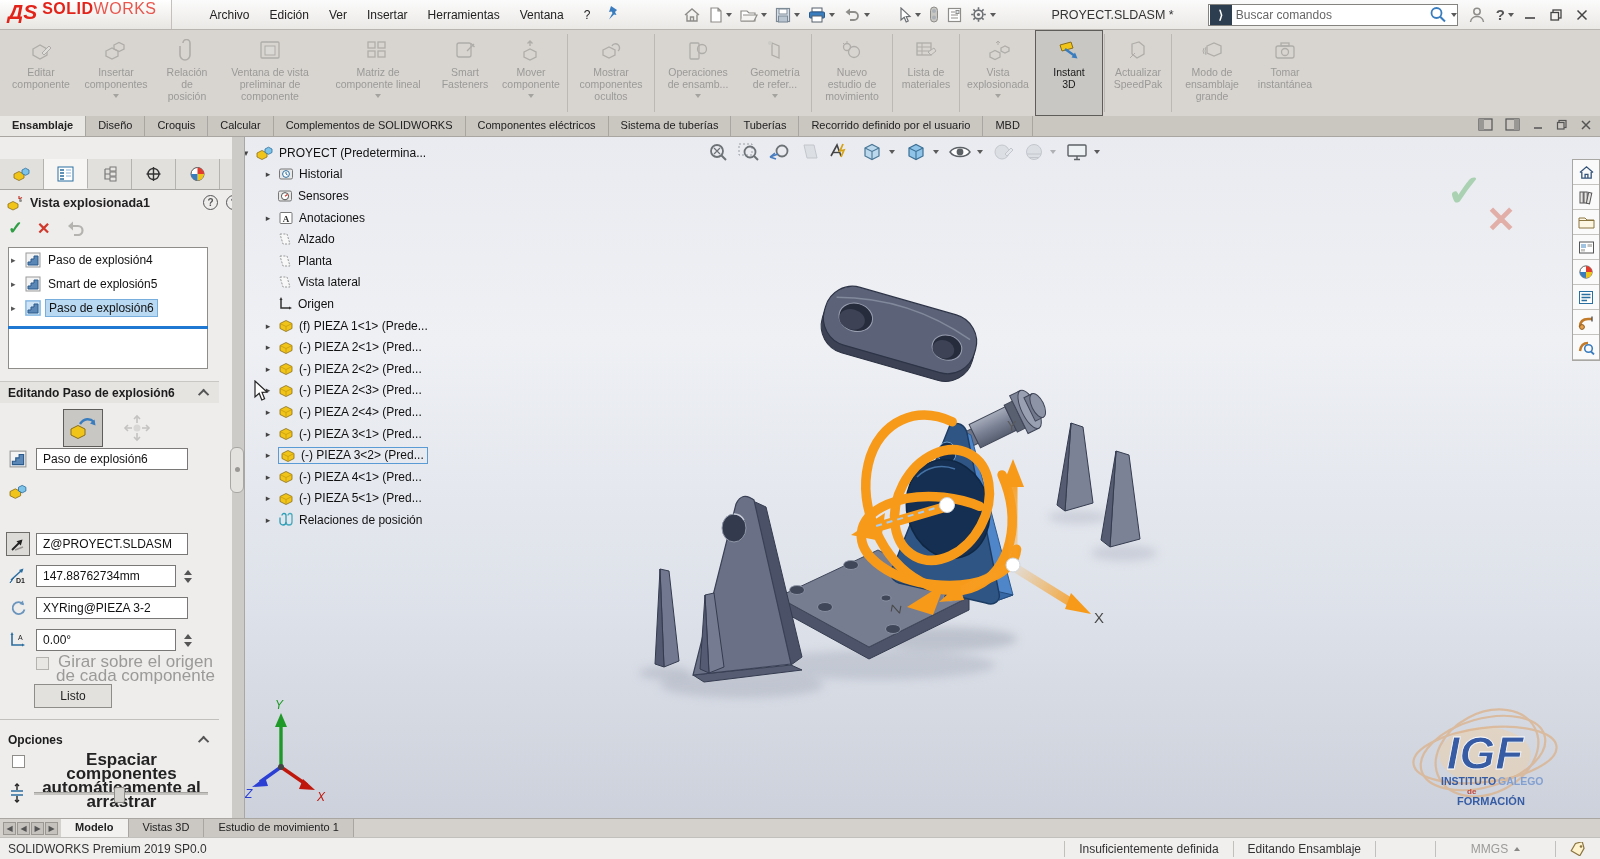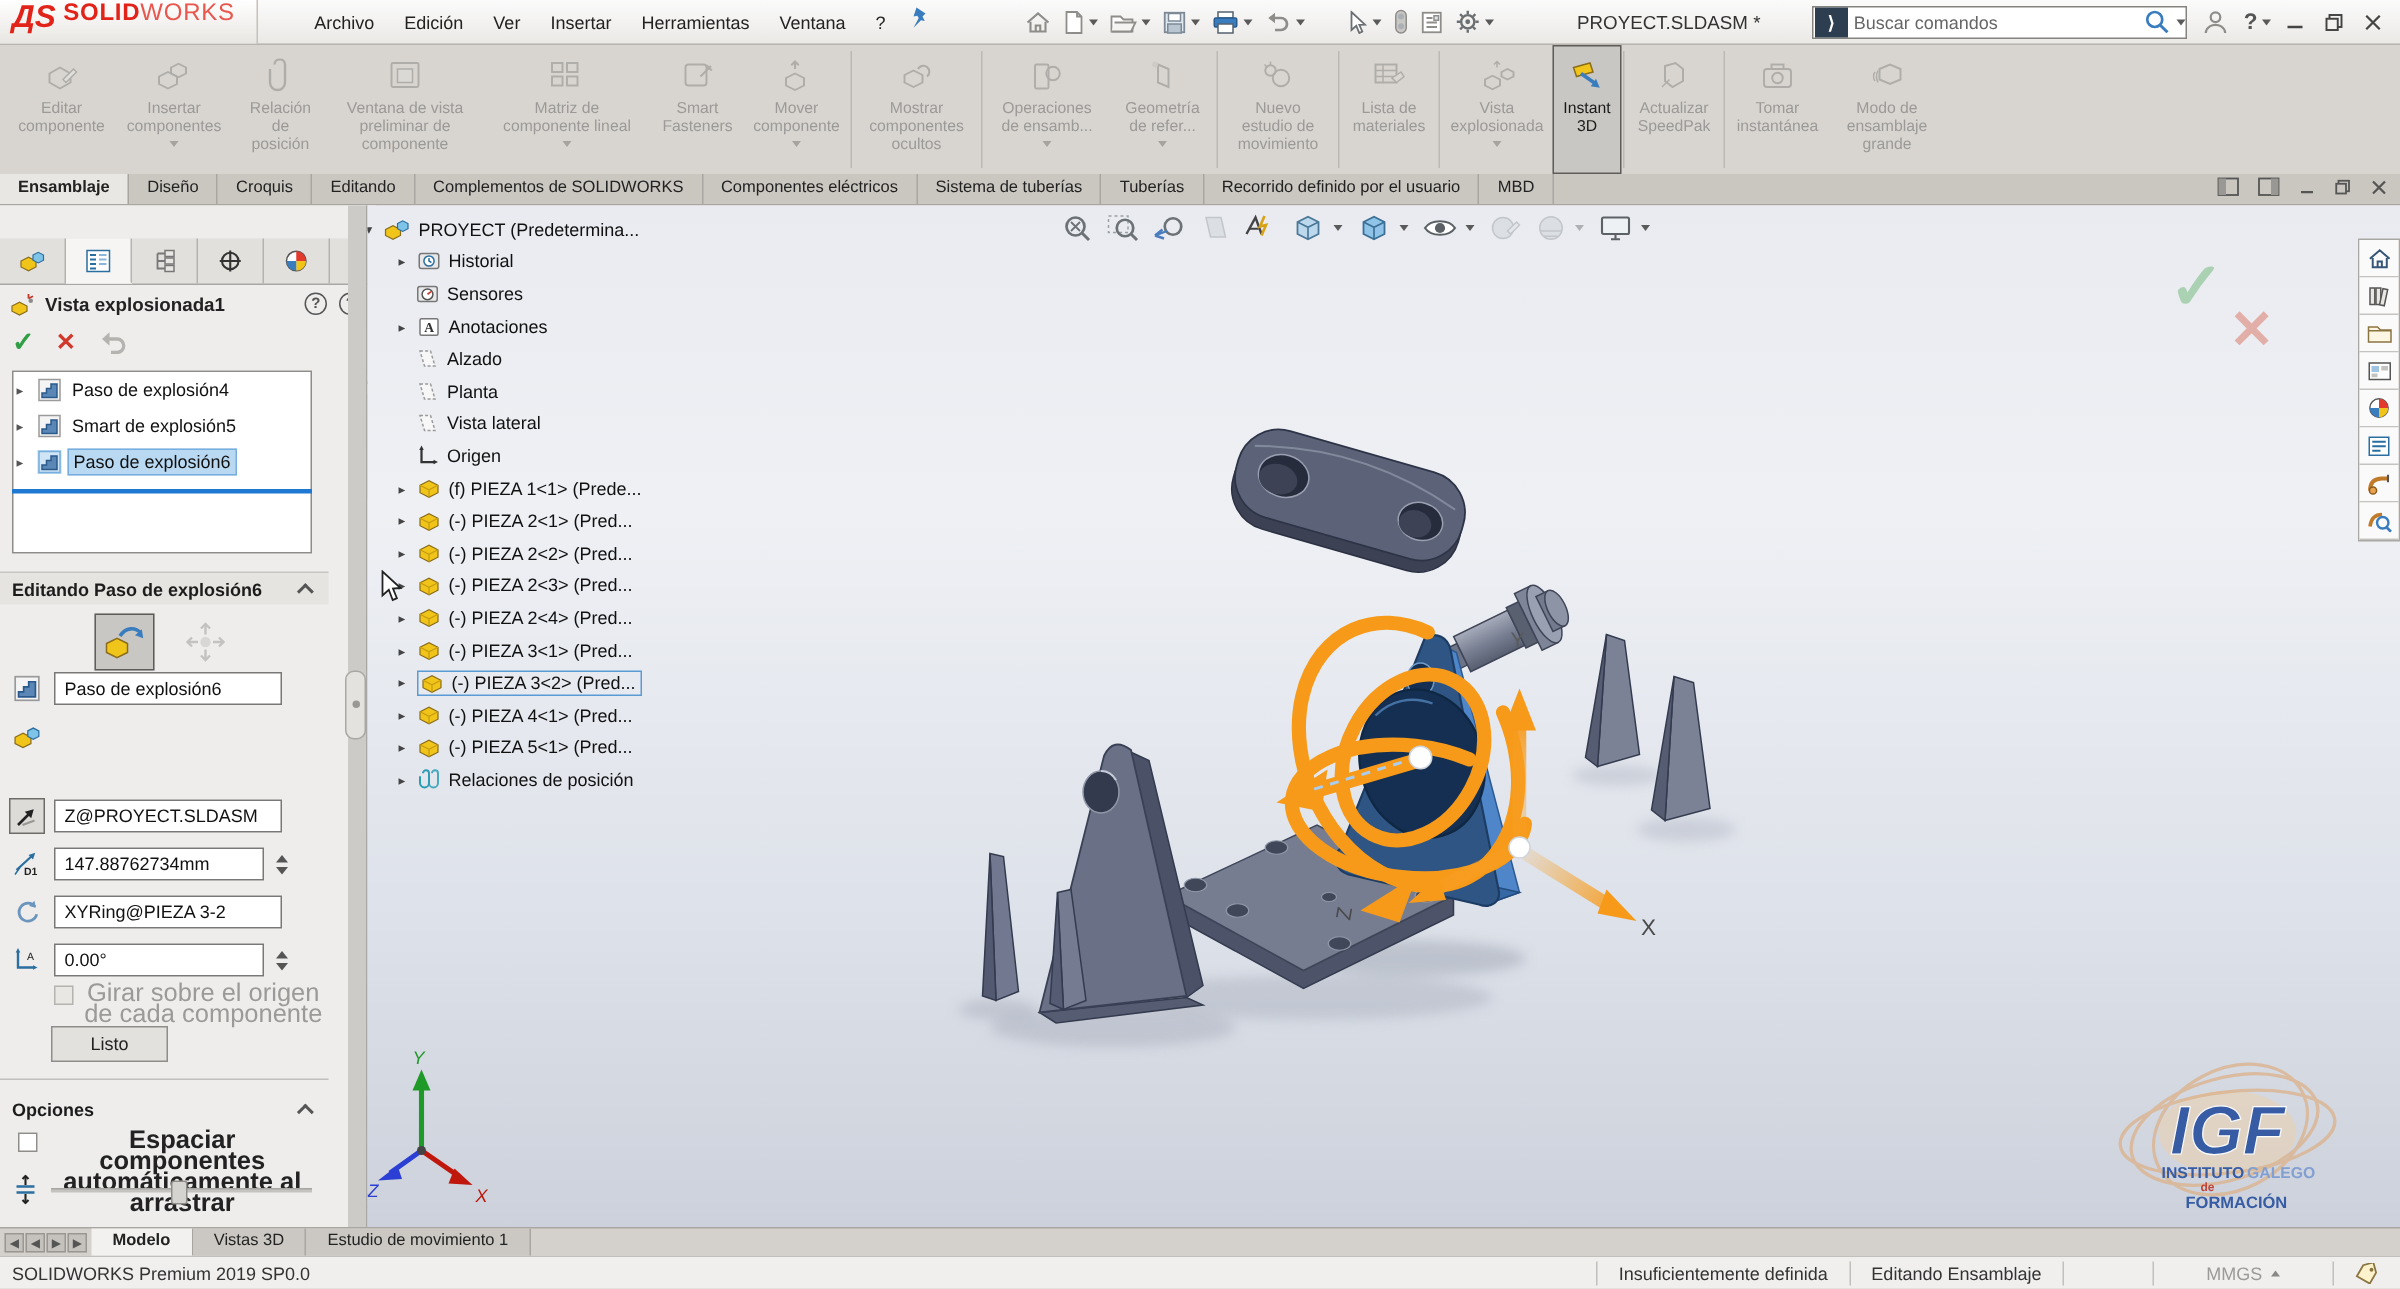--- a/index.html
+++ b/index.html
@@ -423,21 +423,21 @@
           <svg width="24" height="24" viewBox="0 0 24 24">
             <path d="M4,14 L9,11.5 L14,14 L14,18 L9,20.5 L4,18 Z" class="ric"></path>
             <path d="M15,9 L19,7 L23,9 L23,12 L19,14 L15,12 Z" class="ric"></path>
             <path d="M12,6 L12,2 M10,4 L12,2 L14,4" stroke="#8f8d8a" fill="none"></path>
           </svg>
         </span>
         <span class="rlabel">Vista
 explosionada</span>
         <i class="rcaret"></i>
       </div>
-    <div class="rbtn active" style="width:46px">
+    <div class="rbtn active" style="width:68px">
         <span class="ricon">
           <svg width="24" height="24" viewBox="0 0 24 24">
             <path d="M3,6 L14,3 L16,9 L5,12 Z" fill="#f0c419" stroke="#8a6d1a"></path>
             <path d="M8,10 L18,17" stroke="#3a7dbf" stroke-width="2.4"></path>
             <path d="M14.5,18.5 L20.5,19.5 L18,13.5 Z" fill="#3a7dbf"></path>
           </svg>
         </span>
         <span class="rlabel">Instant
 3D</span>
       </div>
@@ -446,49 +446,49 @@
         <span class="ricon">
           <svg width="24" height="24" viewBox="0 0 24 24">
             <path d="M6,5 L13,3 L18,7 L18,15 L11,19 L6,15 Z" class="ric"></path>
             <path d="M4,19 L9,14" stroke="#8f8d8a"></path>
           </svg>
         </span>
         <span class="rlabel">Actualizar
 SpeedPak</span>
       </div>
     <i class="rsep"></i>
+    <div class="rbtn" style="width:78px">
+        <span class="ricon">
+          <svg width="24" height="24" viewBox="0 0 24 24">
+            <path d="M7,7 L14,4 L21,7 L21,14 L14,17 L7,14 Z" class="ric"></path>
+            <path d="M4,9 Q2,12 4,15 M6,8 Q4,12 6,16" stroke="#8f8d8a" fill="none"></path>
+          </svg>
+        </span>
+        <span class="rlabel">Modo de
+ensamblaje
+grande</span>
+      </div>
     <div class="rbtn" style="width:68px">
         <span class="ricon">
           <svg width="24" height="24" viewBox="0 0 24 24">
             <rect x="3" y="7" width="18" height="12" rx="2" class="ric"></rect>
             <circle cx="12" cy="13" r="3.5" class="ric"></circle>
             <rect x="8" y="4" width="8" height="3" class="ric"></rect>
           </svg>
         </span>
         <span class="rlabel">Tomar
 instantánea</span>
-      </div>
-    <div class="rbtn" style="width:78px">
-        <span class="ricon">
-          <svg width="24" height="24" viewBox="0 0 24 24">
-            <path d="M7,7 L14,4 L21,7 L21,14 L14,17 L7,14 Z" class="ric"></path>
-            <path d="M4,9 Q2,12 4,15 M6,8 Q4,12 6,16" stroke="#8f8d8a" fill="none"></path>
-          </svg>
-        </span>
-        <span class="rlabel">Modo de
-ensamblaje
-grande</span>
       </div>
   </div>
 
   <div class="cmdtabs">
     <span class="ctab active">Ensamblaje</span>
     <span class="ctab">Diseño</span>
     <span class="ctab">Croquis</span>
-    <span class="ctab">Editando</span>
+    <span class="ctab">Calcular</span>
     <span class="ctab">Complementos de SOLIDWORKS</span>
     <span class="ctab">Componentes eléctricos</span>
     <span class="ctab">Sistema de tuberías</span>
     <span class="ctab">Tuberías</span>
     <span class="ctab">Recorrido definido por el usuario</span>
     <span class="ctab">MBD</span>
     <div class="ct-right">
       <svg width="15" height="13" viewBox="0 0 15 13">
           <rect x="1" y="1" width="13" height="11" fill="none" stroke="#555" stroke-width="1.2"></rect>
           <rect x="1" y="1" width="5" height="11" fill="#9a9895"></rect>

